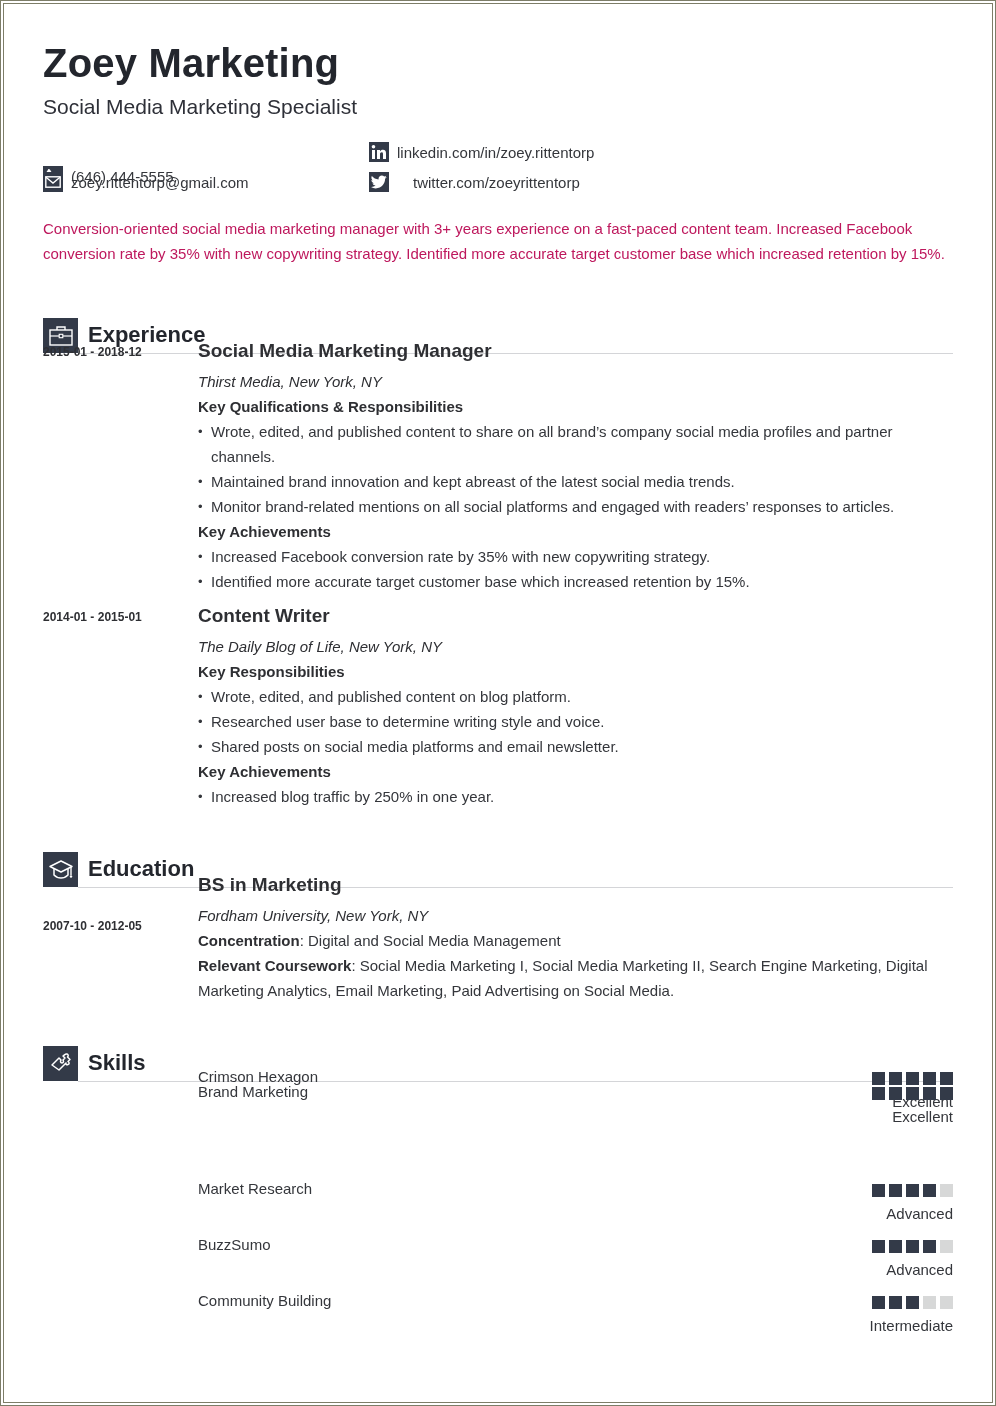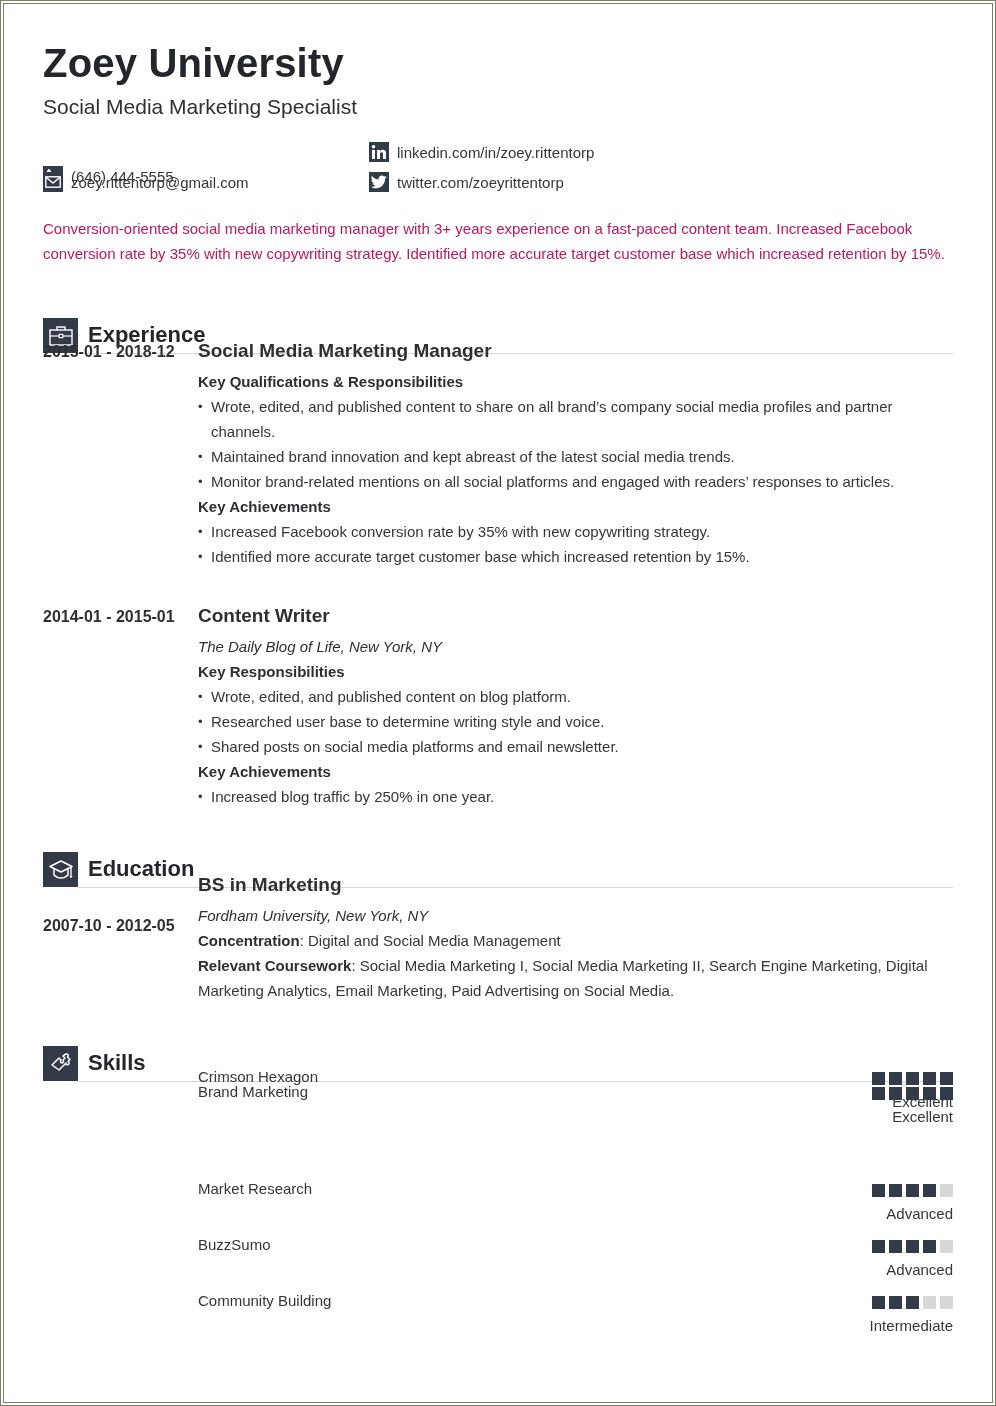--- a/index.html
+++ b/index.html
@@ -46,21 +46,21 @@
   }
   .sec-head .lbl {
     position: absolute; left: 45px; top: 3px; font-size: 22px; font-weight: bold;
     color: #23262d; line-height: 28px;
   }
   .sec-head .rule {
     position: absolute; left: 35px; right: 0; top: 35px; height: 1px; background: #d4d5d8;
   }
 
   .date {
-    position: absolute; left: 0; font-size: 16px; font-weight: bold; color: #2e2f33;
+    position: absolute; left: 0; font-size: 12px; font-weight: bold; color: #2e2f33;
     white-space: nowrap; line-height: 20px;
   }
   .col { position: absolute; left: 155px; width: 755px; }
   .job-title { font-size: 19px; font-weight: bold; color: #2e2f33; line-height: 22px; height: 29px; }
   .company { font-size: 15px; font-style: italic; color: #2e2f33; line-height: 25px; }
   .subhead { font-size: 15px; font-weight: bold; color: #2e2f33; line-height: 25px; }
   ul.bul { list-style: none; margin: 0; padding: 0; }
   ul.bul li {
     position: relative; padding-left: 13px; font-size: 15px; line-height: 25px; color: #34363b;
   }
@@ -84,21 +84,21 @@
   }
 </style>
 </head>
 <body>
 
 <div class="frame-outer"></div>
 <div class="frame-inner"></div>
 
 <div class="page">
 
-  <div class="name">Zoey University</div>
+  <div class="name">Zoey Marketing</div>
   <div class="title">Social Media Marketing Specialist</div>
 
   <div class="contact" style="left:0; top:142px;margin-top:24px;">
     <span class="ico">
       <svg width="16" height="16" viewBox="0 0 16 16">
           <path d="M3.2 1.2c.6-.4 1.3-.2 1.7.4l1.4 2.2c.3.5.2 1.2-.3 1.6l-.9.7c.6 1.5 1.8 2.8 3.3 3.6l.8-.9c.4-.5 1.1-.6 1.6-.2l2.2 1.5c.6.4.7 1.2.3 1.7l-.9 1.2c-.6.7-1.6 1-2.5.7C5.8 12.5 2.9 9.6 1.5 5.5c-.3-.9 0-1.9.7-2.5z" fill="#fff"></path>
         </svg>
     </span>
     <span class="txt">(646) 444-5555</span>
   </div>
@@ -114,21 +114,21 @@
   <div class="contact" style="left:326px; top:142px;">
     <span class="ico">
       <svg width="16" height="16" viewBox="0 0 16 16">
           <rect x="1" y="6" width="3" height="9" fill="#fff"></rect>
           <circle cx="2.5" cy="2.8" r="1.8" fill="#fff"></circle>
           <path d="M6 6h3v1.4c.5-.9 1.5-1.6 3-1.6 2.2 0 3 1.4 3 3.6V15h-3v-5c0-1.1-.4-1.7-1.3-1.7-1 0-1.7.7-1.7 1.9V15H6z" fill="#fff"></path>
         </svg>
     </span>
     <span class="txt">linkedin.com/in/zoey.rittentorp</span>
   </div>
-  <div class="contact" style="left:326px; top:172px;">
+  <div class="contact" style="left:326px; top:172px;gap:16px;">
     <span class="ico">
       <svg width="16" height="14" viewBox="0 0 24 20">
           <path d="M23.6 2.4c-.9.4-1.8.6-2.8.8 1-.6 1.8-1.6 2.1-2.7-1 .6-2 1-3.1 1.2C18.9.7 17.6.1 16.2.1c-2.7 0-4.9 2.2-4.9 4.9 0 .4 0 .8.1 1.1C7.3 5.9 3.7 4 1.3 1 .9 1.7.6 2.6.6 3.5c0 1.7.9 3.2 2.2 4.1-.8 0-1.6-.2-2.2-.6v.1c0 2.4 1.7 4.4 3.9 4.8-.4.1-.8.2-1.3.2-.3 0-.6 0-.9-.1.6 2 2.4 3.4 4.6 3.4-1.7 1.3-3.8 2.1-6.1 2.1-.4 0-.8 0-1.2-.1 2.2 1.4 4.8 2.2 7.5 2.2 9.1 0 14-7.5 14-14v-.6c1-.7 1.8-1.6 2.5-2.6z" fill="#fff"></path>
         </svg>
     </span>
     <span class="txt">twitter.com/zoeyrittentorp</span>
   </div>
 
   <div class="summary">Conversion-oriented social media marketing manager with 3+ years experience on a fast-paced content team. Increased Facebook conversion rate by 35% with new copywriting strategy. Identified more accurate target customer base which increased retention by 15%.</div>
 
@@ -141,20 +141,21 @@
           <rect x="10.2" y="9.3" width="3.6" height="3.4" fill="#333a48" stroke="#fff" stroke-width="1.1"></rect>
         </svg>
     </div>
     <div class="lbl">Experience</div>
     <div class="rule"></div>
   </div>
 
   <div class="date" style="top:342px;">2015-01 - 2018-12</div>
   <div class="col" style="top:340px;">
     <div class="job-title">Social Media Marketing Manager</div>
+    <div class="company">Thirst Media, New York, NY</div>
     <div class="subhead">Key Qualifications &amp; Responsibilities</div>
     <ul class="bul">
       <li><span class="dot">•</span><span>Wrote, edited, and published content to share on all brand’s company social media profiles and partner channels.</span></li>
       <li><span class="dot">•</span><span>Maintained brand innovation and kept abreast of the latest social media trends.</span></li>
       <li><span class="dot">•</span><span>Monitor brand-related mentions on all social platforms and engaged with readers’ responses to articles.</span></li>
     </ul>
     <div class="subhead">Key Achievements</div>
     <ul class="bul">
       <li><span class="dot">•</span><span>Increased Facebook conversion rate by 35% with new copywriting strategy.</span></li>
       <li><span class="dot">•</span><span>Identified more accurate target customer base which increased retention by 15%.</span></li>

